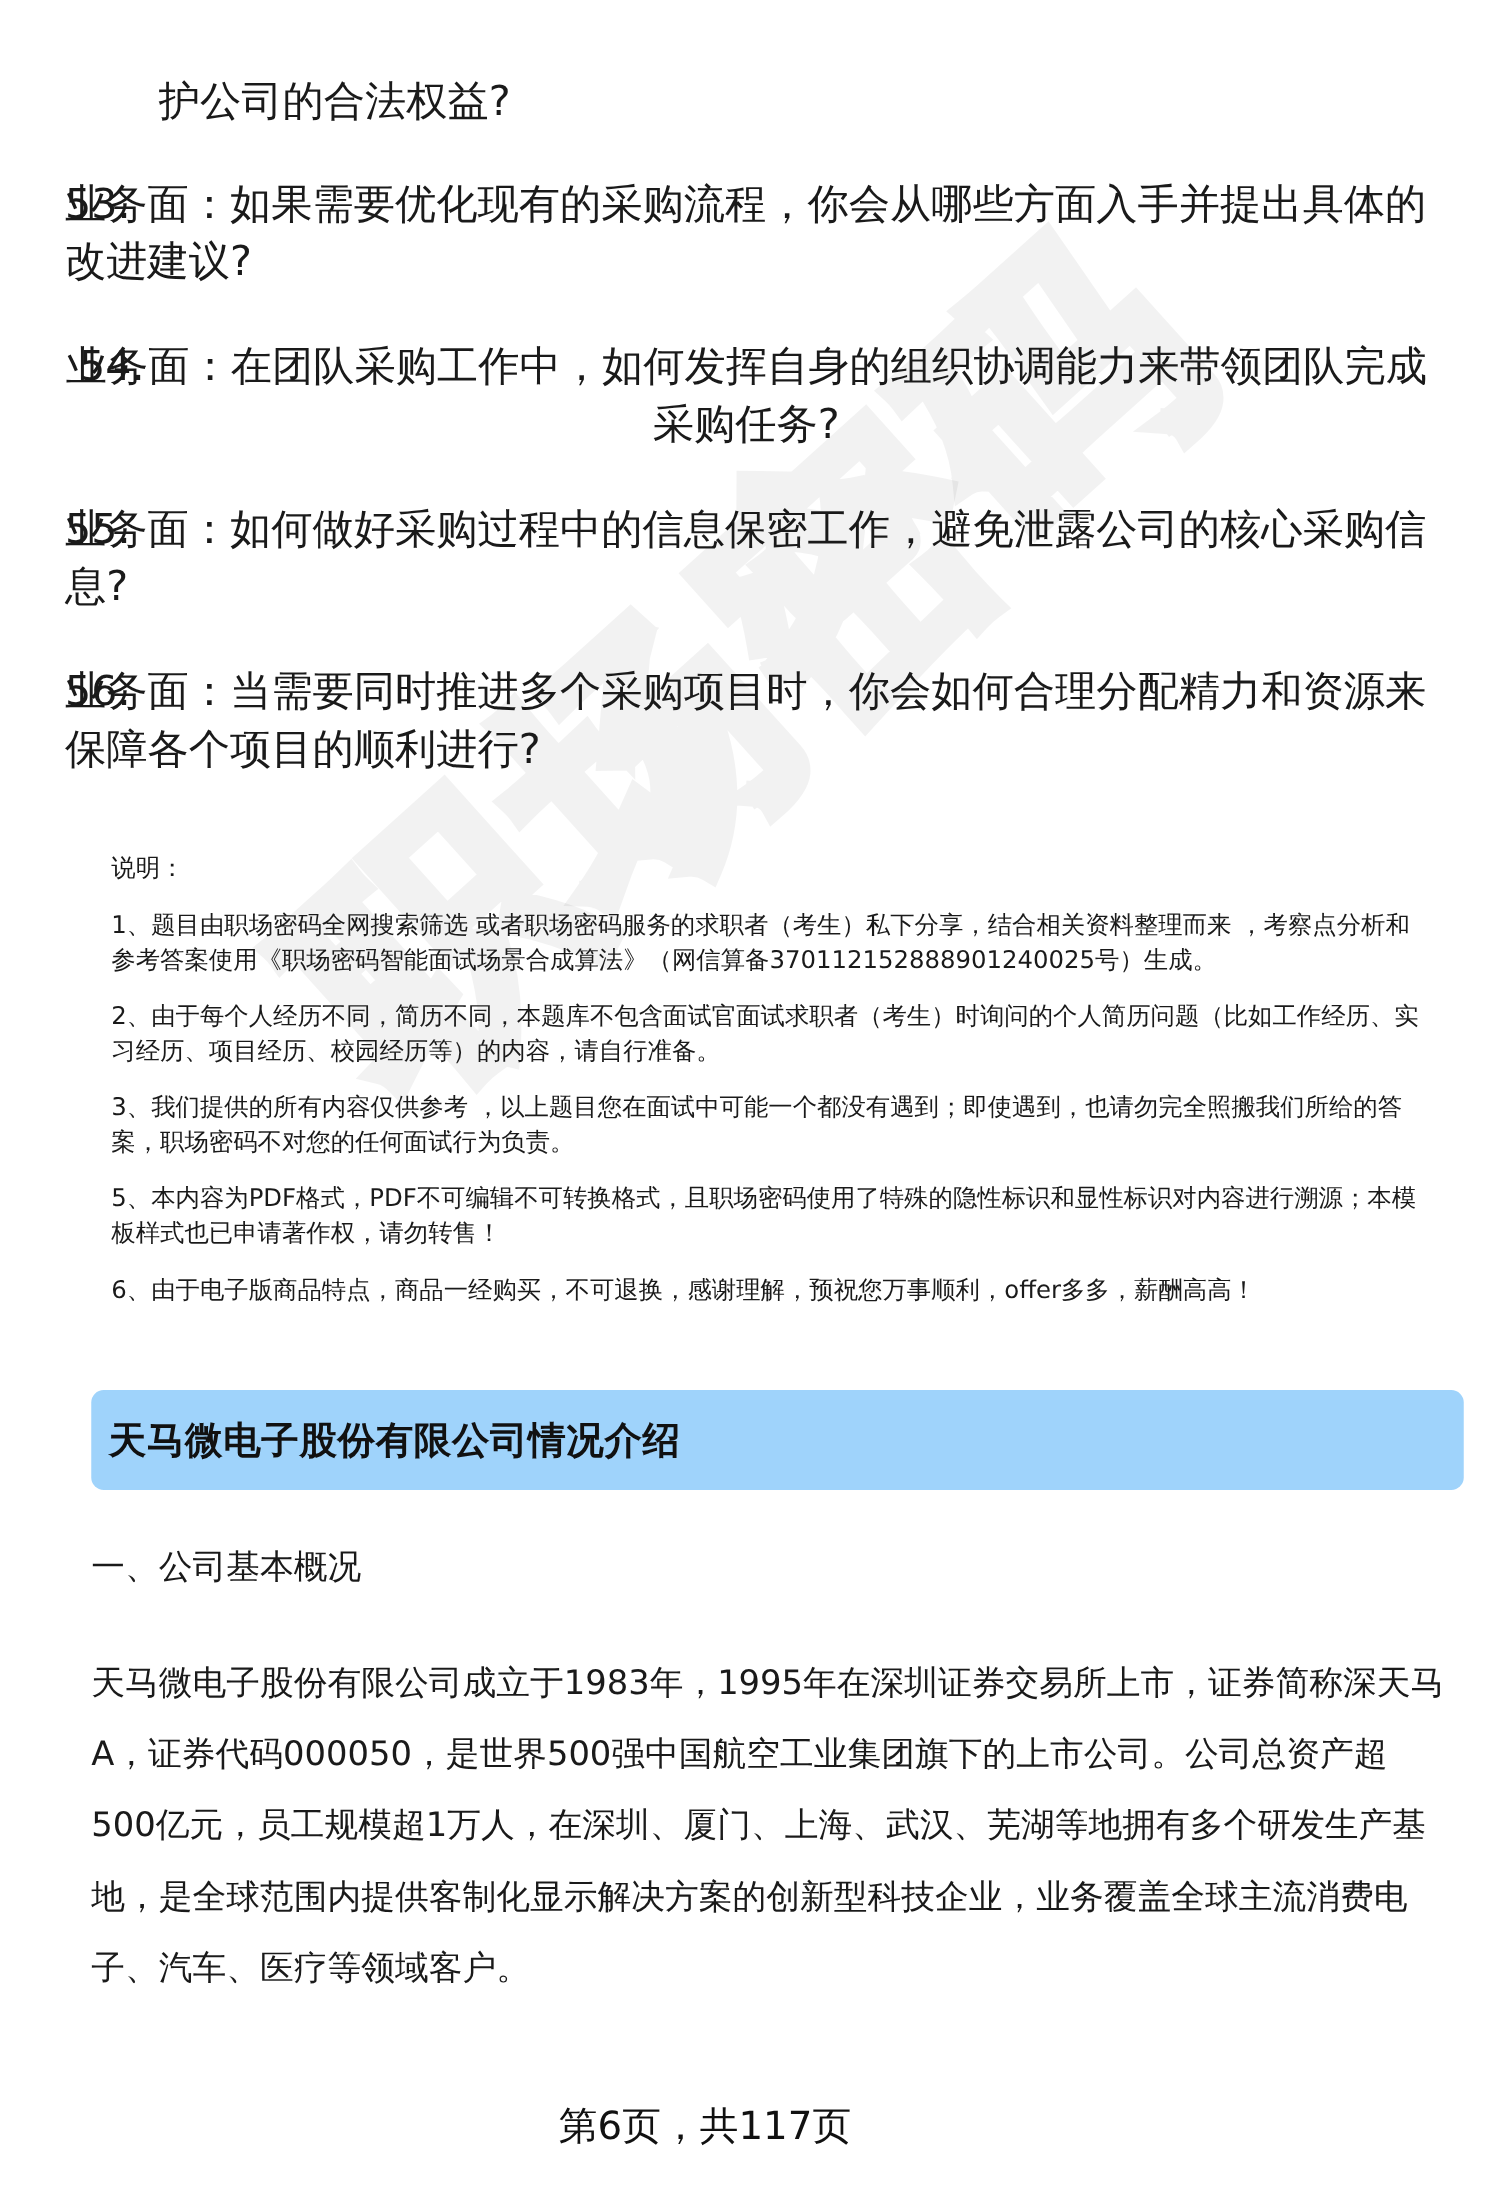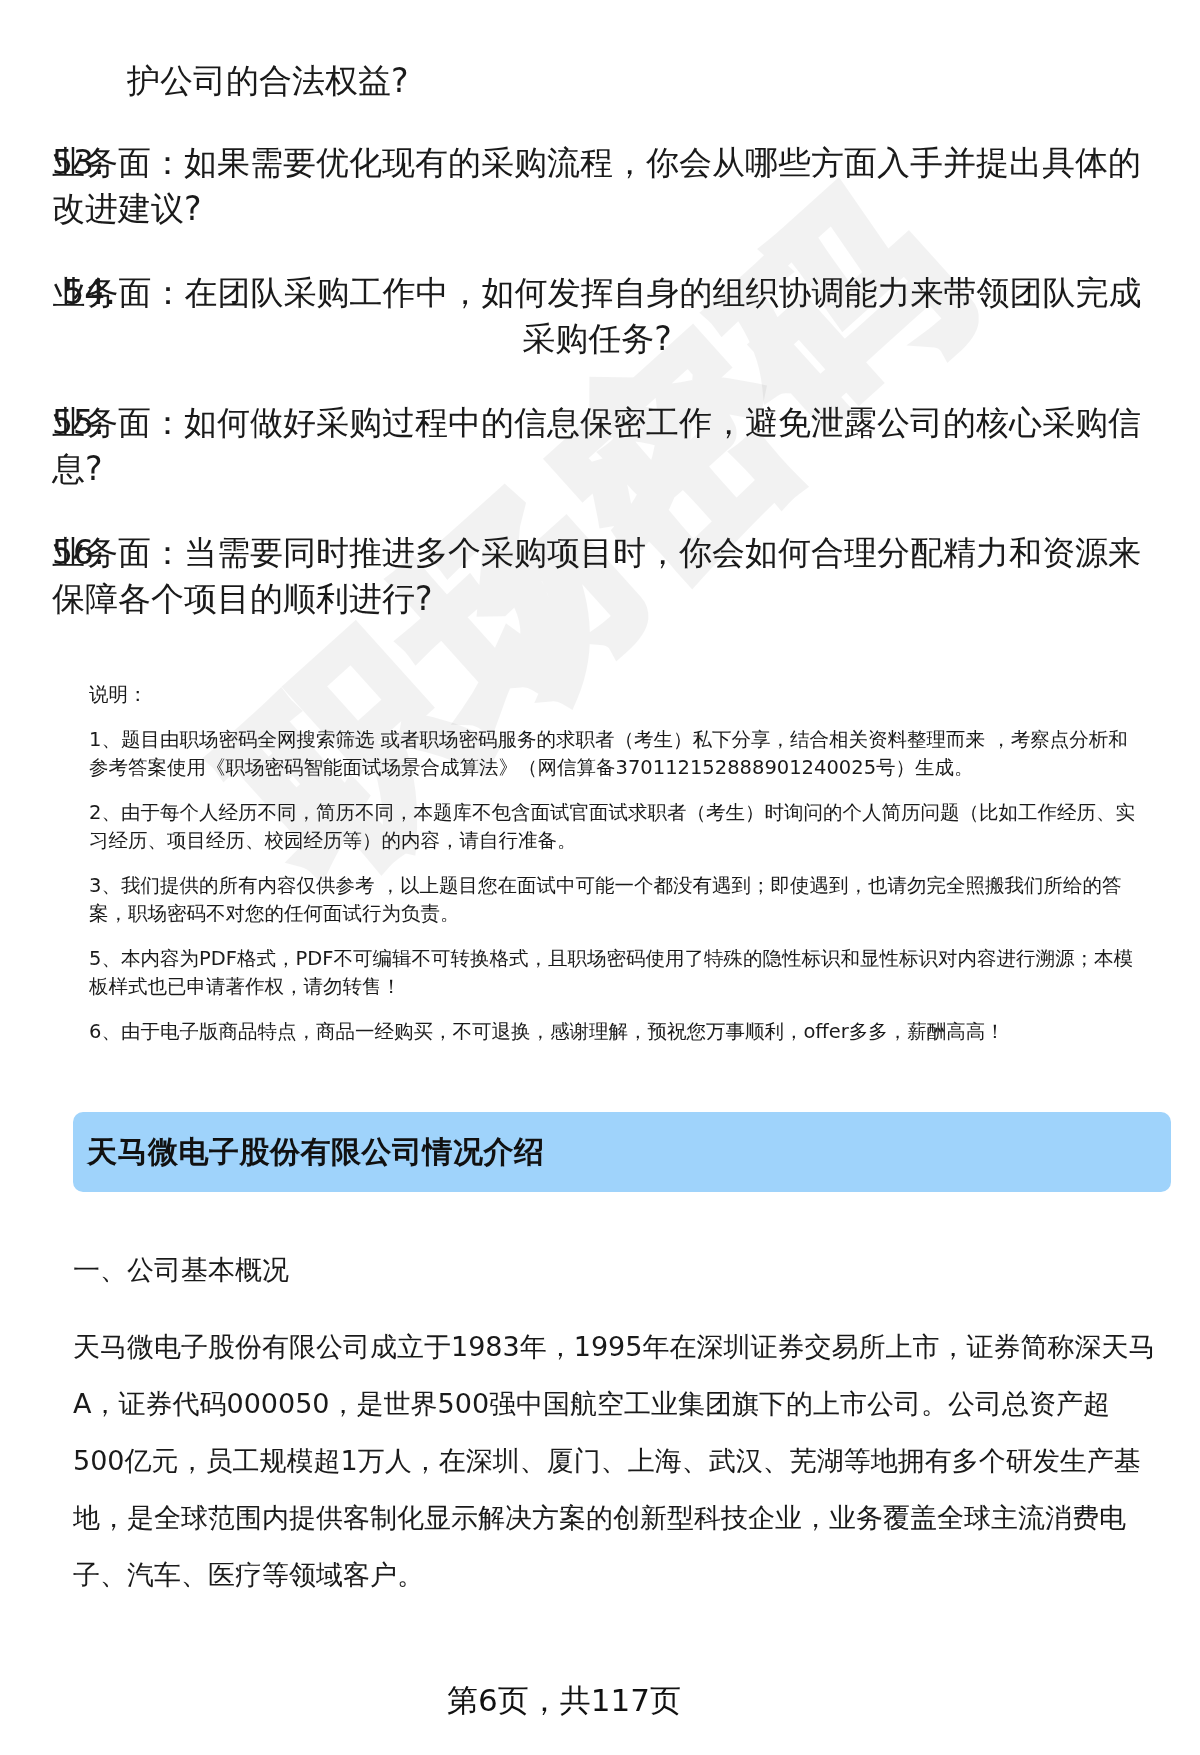--- a/index.html
+++ b/index.html
@@ -87,21 +87,20 @@
     color: #111;
     letter-spacing: 0.5px;
   }
 
   .subheading {
     position: absolute;
     left: 73px;
     top: 1236px;
     font-size: 27px;
     line-height: 36px;
-    margin-top: 16px;
   }
 
   .body-para {
     position: absolute;
     left: 73px;
     top: 1318px;
     width: 1085px;
     font-size: 27px;
     line-height: 57px;
   }

